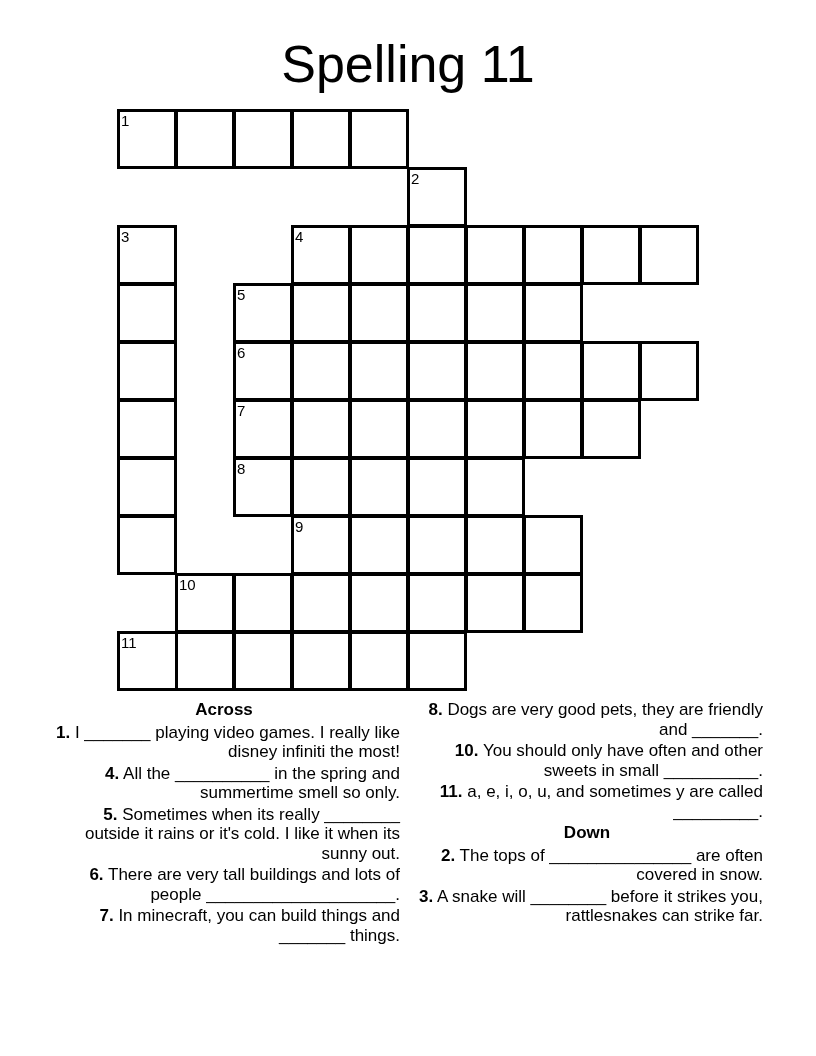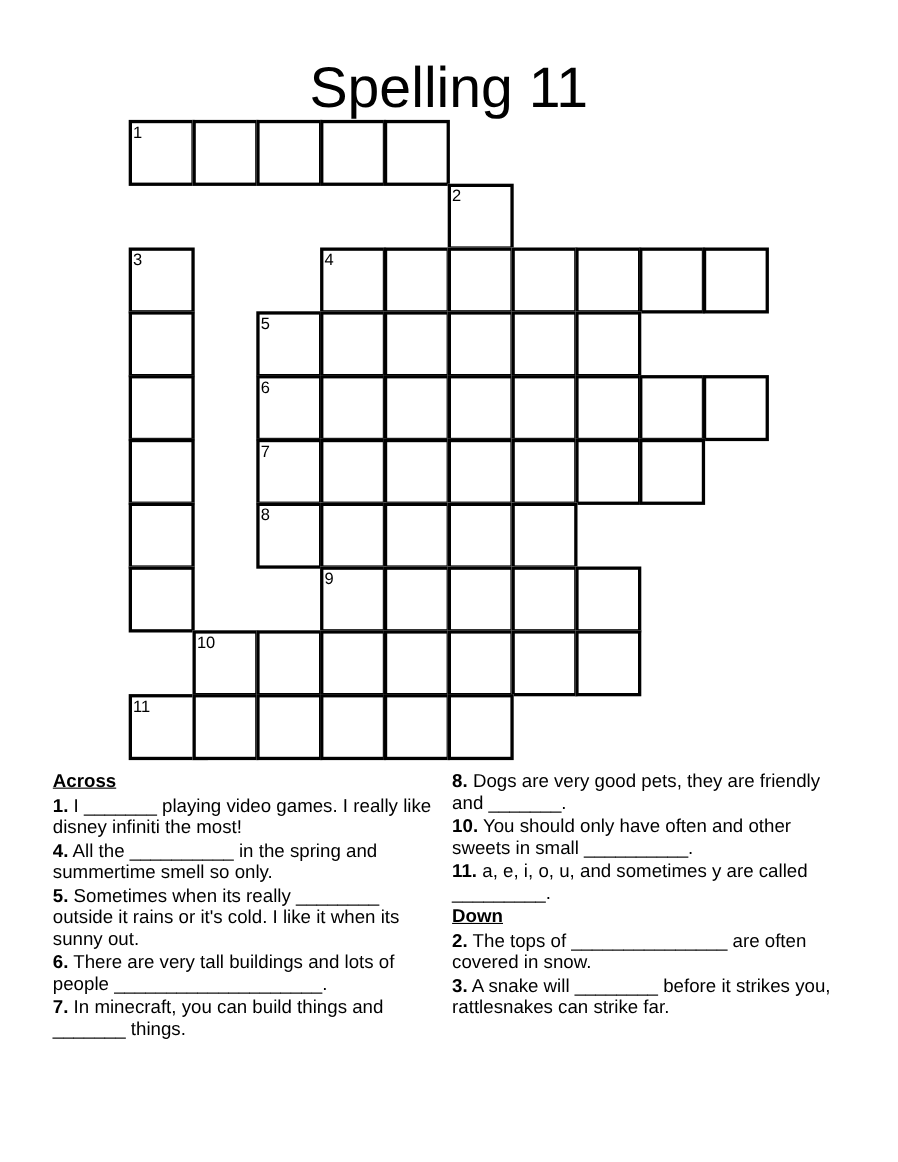--- a/index.html
+++ b/index.html
@@ -1,28 +1,28 @@
 <!DOCTYPE html>
 <html><head>
   <meta charset="utf-8">
   <style>
     html, body { margin: 0; padding: 0; background: #ffffff; }
     body { width: 816px; height: 1056px; position: relative; overflow: hidden;
            font-family: "Liberation Sans", sans-serif; color: #000; }
-    .title { position: absolute; left: 0; top: 48px; width: 816px; text-align: center;
+    .title { position: absolute; left: 0; top: 32px; width: 816px; text-align: center;
              font-size: 52px; line-height: 64px; font-weight: normal; }
     .grid { position: absolute; left: 0; top: 0; width: 816px; height: 700px; }
     .cell { position: absolute; width: 58px; height: 58px; box-sizing: border-box;
             border: 3px solid #000; background: #fff; margin-left: -1px; margin-top: -1px; }
     .cell .num { position: absolute; left: 1px; top: 1px; font-size: 15px; line-height: 15px; }
     .clues { position: absolute; top: 700px; font-size: 17px; line-height: 19.5px; }
     .clues.left { left: 48px; width: 352px; }
     .clues.right { left: 411px; width: 352px; }
-    .heading { font-weight: bold; text-decoration: underline; margin-bottom: 3px; }
-    .clue { margin-bottom: 2px; }
+    .heading { font-weight: bold; margin-bottom: 3px; text-align: center; }
+    .clue { margin-bottom: 2px; text-align: right; }
     .clue b { font-weight: bold; }
   </style>
 </head>
 <body>
 
 <div class="title">Spelling 11</div>
 
 <div class="grid" id="grid">
     <div class="cell" style="left: 118px; top: 110px; width: 60px; height: 60px;">
       <span class="num">1</span>

